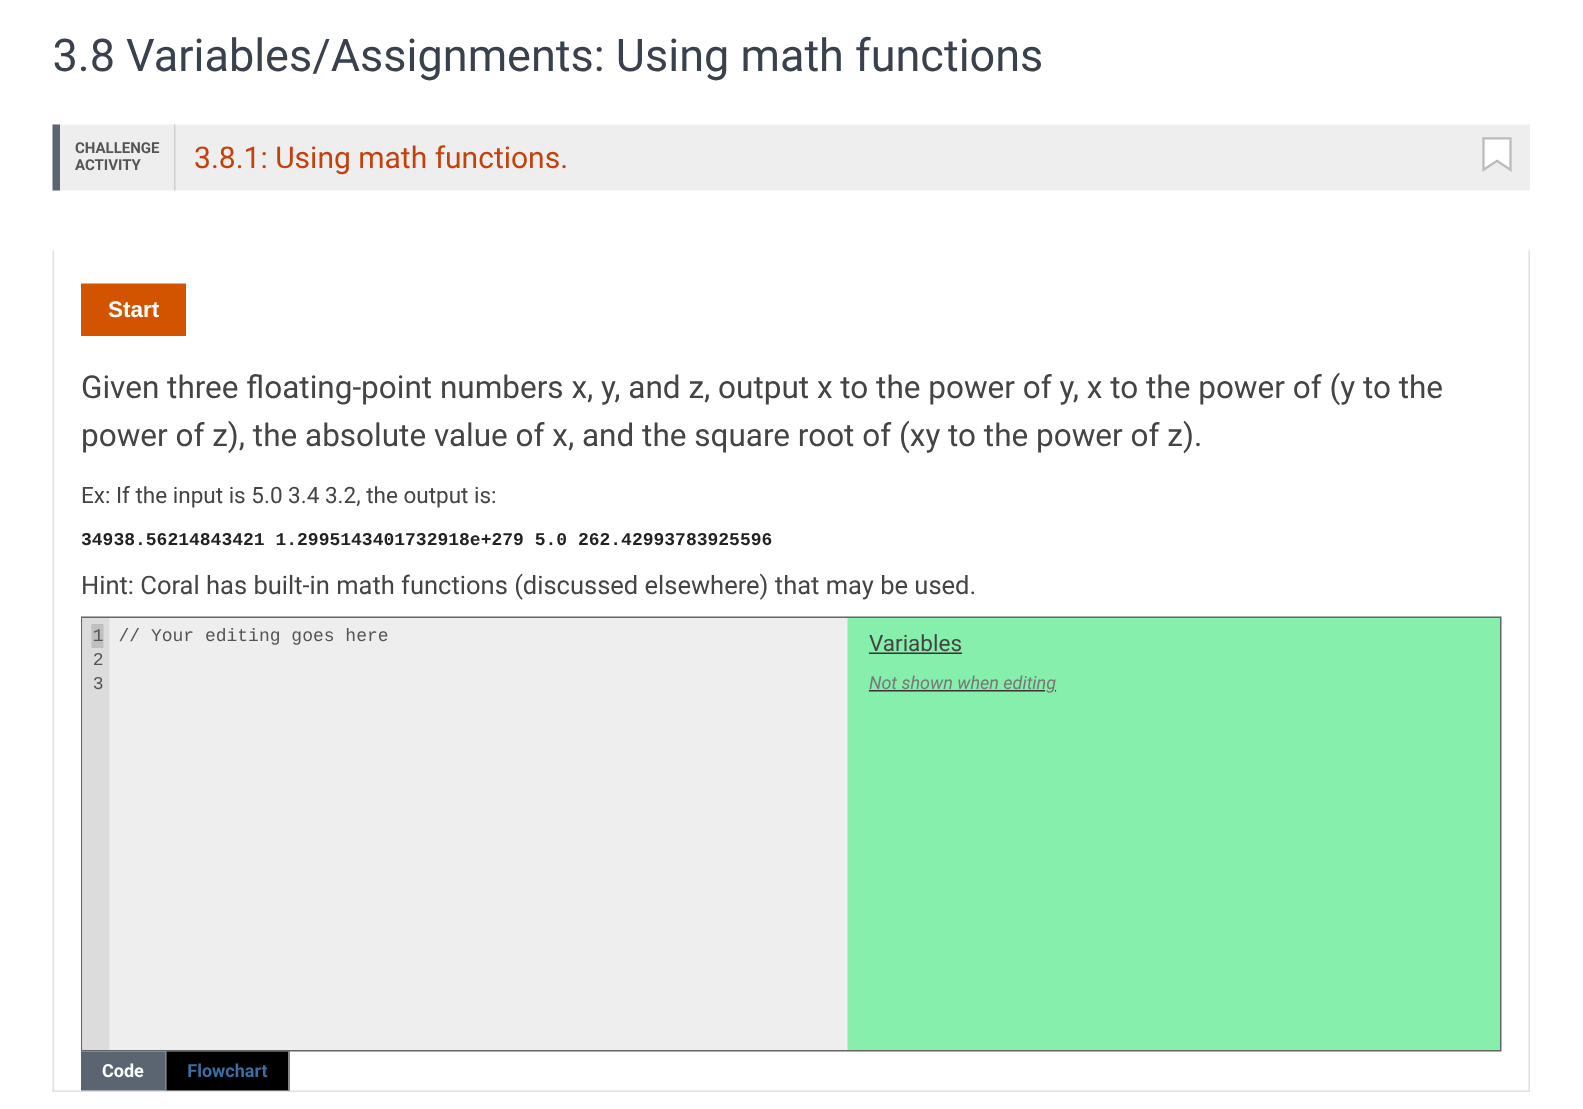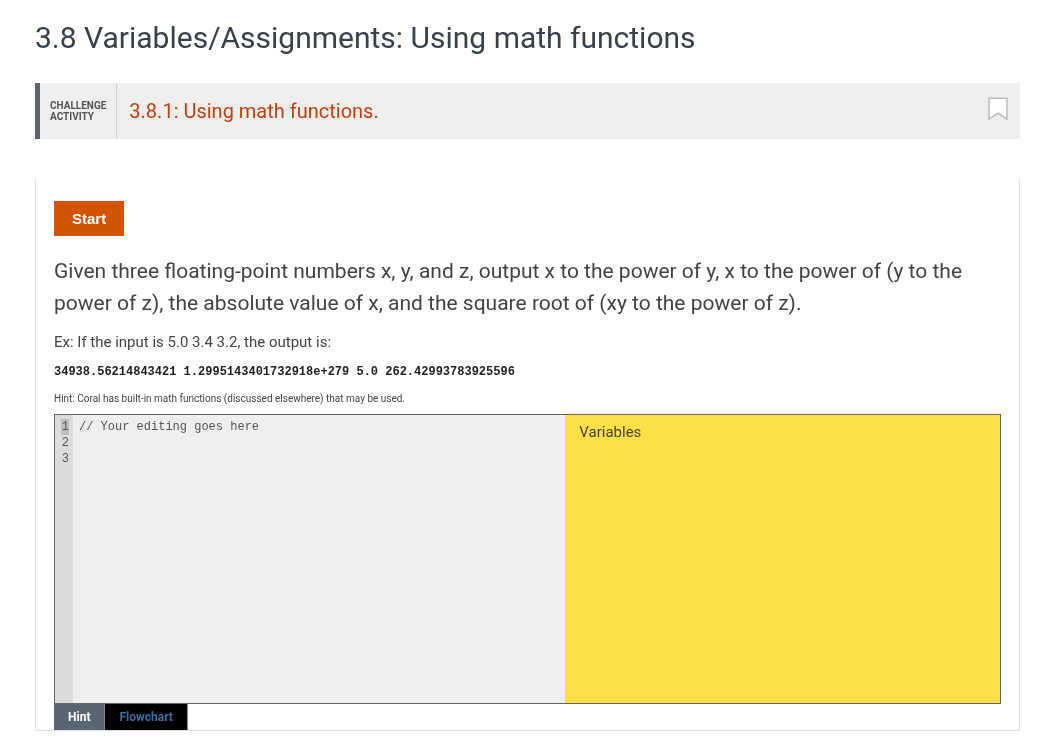--- a/index.html
+++ b/index.html
@@ -20,21 +20,21 @@
     font-weight: 400;
     color: #39414d;
     margin-bottom: 28px;
   }
   .activity-header {
     background: #eeeeee;
     border-left: 5px solid #5b6572;
     display: flex;
     align-items: stretch;
     position: relative;
-    height: 56px;
+    height: 44px;
   }
   .act-label {
     font-size: 10px;
     font-weight: 700;
     color: #555;
     line-height: 1.15;
     padding: 8px 10px 8px 10px;
     text-transform: uppercase;
     display: flex;
     flex-direction: column;
@@ -83,21 +83,21 @@
   }
   .mono-output {
     font-family: "Courier New", monospace;
     font-size: 12px;
     font-weight: 700;
     color: #222;
     margin-bottom: 14px;
     white-space: nowrap;
   }
   .hint {
-    font-size: 10px;
+    font-size: 17px;
     color: #444;
     margin-bottom: 10px;
   }
   .editor-wrap {
     border: 1px solid #666;
     display: flex;
     height: 290px;
     background: #eeeeee;
     margin-bottom: 0;
   }
@@ -118,22 +118,23 @@
     min-width: 18px;
   }
   .gutter div { }
   .gutter .active { background: #bfbfbf; }
   .code-lines {
     padding: 4px 6px;
     color: #555;
   }
   .var-pane {
     flex: 1;
-    background: #fde047;
+    background: #86efac;
     padding: 8px 14px;
+    text-decoration: underline;
   }
   .var-title {
     font-size: 15px;
     color: #444;
     margin-bottom: 10px;
   }
   .var-note {
     font-size: 12px;
     font-style: italic;
     color: #777;
@@ -193,21 +194,22 @@
           <div>3</div>
         </div>
         <div class="code-lines">
           <div></div>
           <div>// Your editing goes here</div>
           <div></div>
         </div>
       </div>
       <div class="var-pane">
         <div class="var-title">Variables</div>
+        <div class="var-note">Not shown when editing</div>
       </div>
     </div>
 
     <div class="tabs">
-      <div class="tab active">Hint</div>
+      <div class="tab active">Code</div>
       <div class="tab inactive">Flowchart</div>
     </div>
   </div>
 </div>
 
 </body></html>

